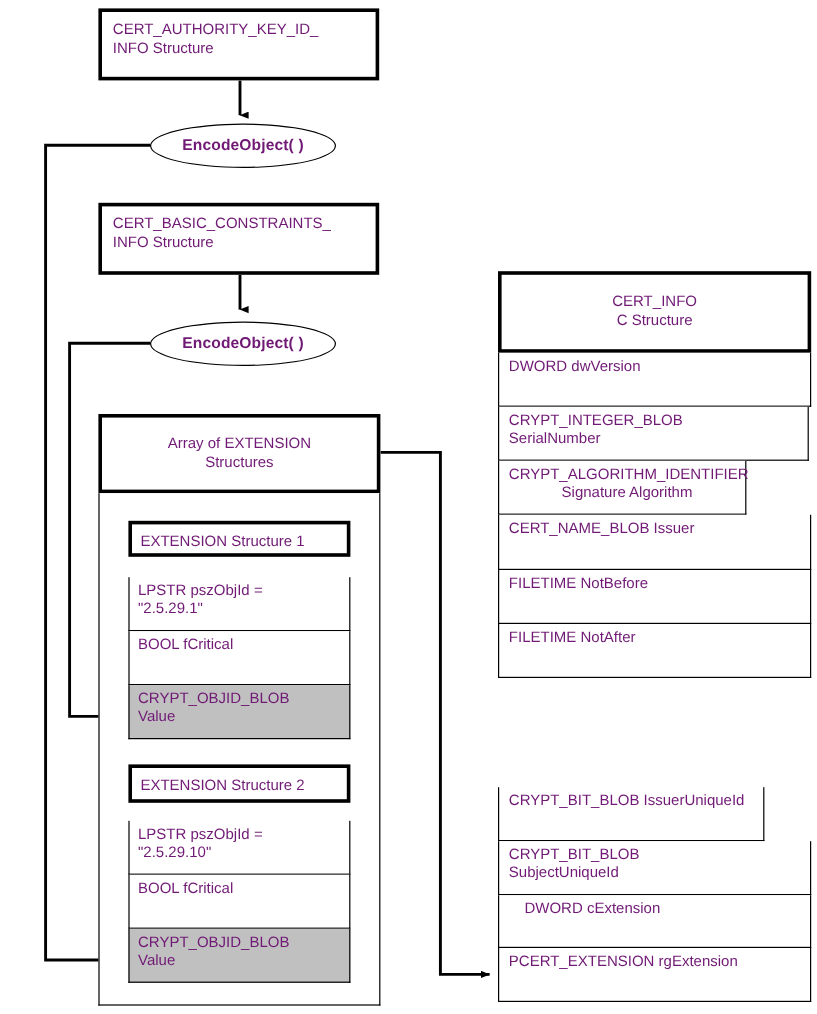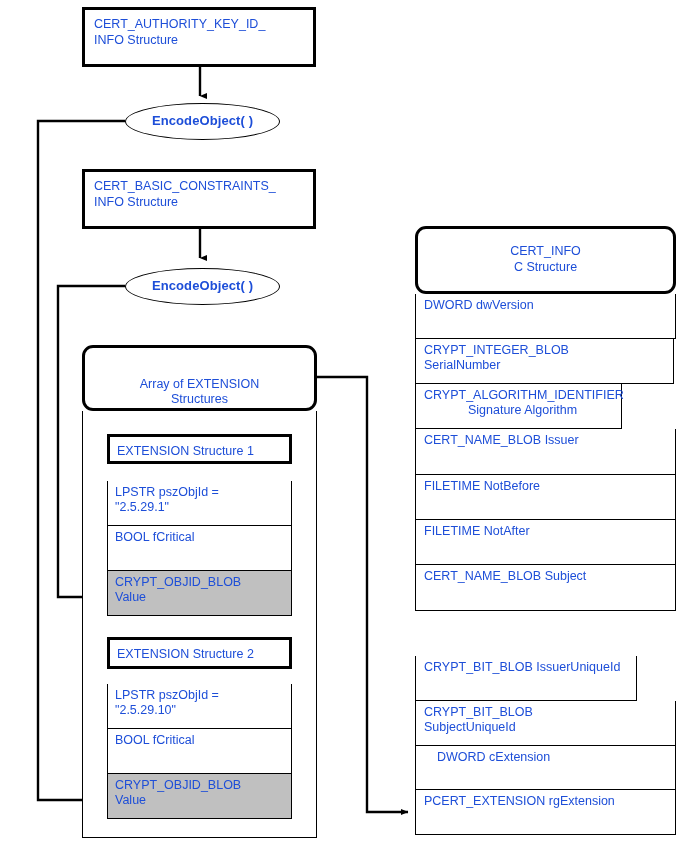--- a/index.html
+++ b/index.html
@@ -27,37 +27,36 @@
     position: absolute;
     box-sizing: border-box;
     background: #ffffff;
   }
   
   .bold-box {
     border: 3px solid #000000;
   }
   .box-text {
     font-size: 12.5px;
-    color: #1d4ed8;
+    color: #701a75;
     line-height: 1.25;
     white-space: pre-line;
   }
   
   .struct-box {
     padding: 7px 8px 0 9px;
   }
   .struct-box .box-text {
     text-align: left;
   }
   
   .center-box {
     display: flex;
     align-items: center;
     justify-content: center;
-    border-radius: 11px;
   }
   .center-box .box-text {
     text-align: center;
   }
   
   .ellipse {
     position: absolute;
     box-sizing: border-box;
     border: 1px solid #000000;
     border-radius: 50%;
@@ -156,21 +155,21 @@
 
   <div class="node bold-box struct-box" style="left:82px; top:169px; width:234px; height:60px;">
     <div class="box-text">CERT_BASIC_CONSTRAINTS_
 INFO Structure</div>
   </div>
 
   <div class="ellipse" style="left:125px; top:268px; width:155px; height:37px;">
     <div class="box-text">EncodeObject( )</div>
   </div>
 
-  <div class="node bold-box center-box" style="left:82px; top:345px; width:235px; height:66px;align-items:flex-end;">
+  <div class="node bold-box center-box" style="left:82px; top:345px; width:235px; height:66px;">
     <div class="box-text">Array of EXTENSION
 Structures</div>
   </div>
 
   <div class="ext-container" style="left:82px; top:411px; width:235px; height:427px;"></div>
 
   <div class="ext-head" style="left:107px; top:434px; width:185px; height:30px;">
     <div class="box-text">EXTENSION Structure 1</div>
   </div>
   <div class="ext-row" style="left:107px; top:481px; width:185px; height:45px;">
@@ -218,23 +217,20 @@
   </div>
   <div class="field-row" style="left:415px; top:429px; width:261px; height:46px;">
     <div class="box-text">CERT_NAME_BLOB Issuer</div>
   </div>
   <div class="field-row" style="left:415px; top:475px; width:261px; height:45px;">
     <div class="box-text">FILETIME NotBefore</div>
   </div>
   <div class="field-row" style="left:415px; top:520px; width:261px; height:45px;">
     <div class="box-text">FILETIME NotAfter</div>
   </div>
-  <div class="field-row" style="left:415px; top:565px; width:261px; height:46px;">
-    <div class="box-text">CERT_NAME_BLOB Subject</div>
-  </div>
   <div class="field-row" style="left:415px; top:656px; width:222px; height:45px;">
     <div class="box-text">CRYPT_BIT_BLOB IssuerUniqueId</div>
   </div>
   <div class="field-row" style="left:415px; top:701px; width:261px; height:45px;">
     <div class="box-text">CRYPT_BIT_BLOB
 SubjectUniqueId</div>
   </div>
   <div class="field-row" style="left:415px; top:746px; width:261px; height:44px;padding-left:21px;">
     <div class="box-text">DWORD cExtension</div>
   </div>

